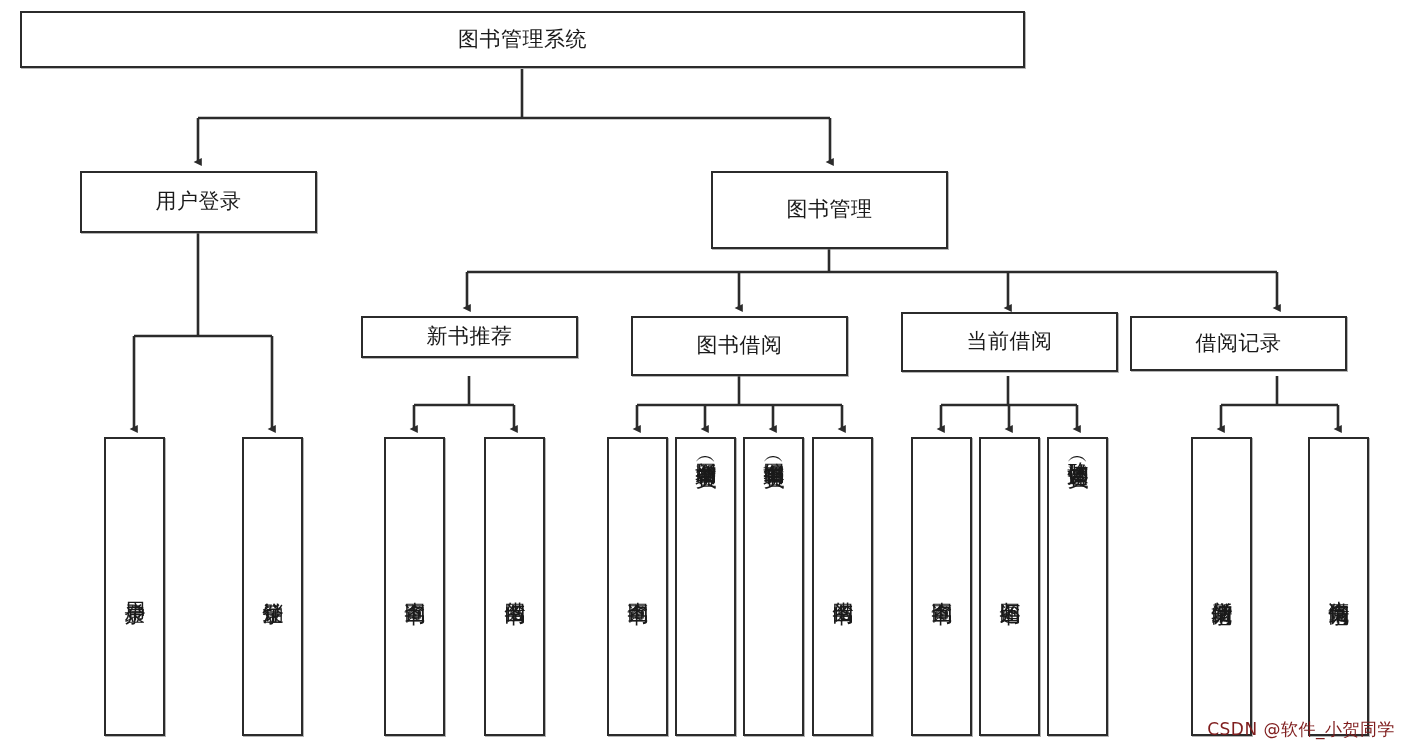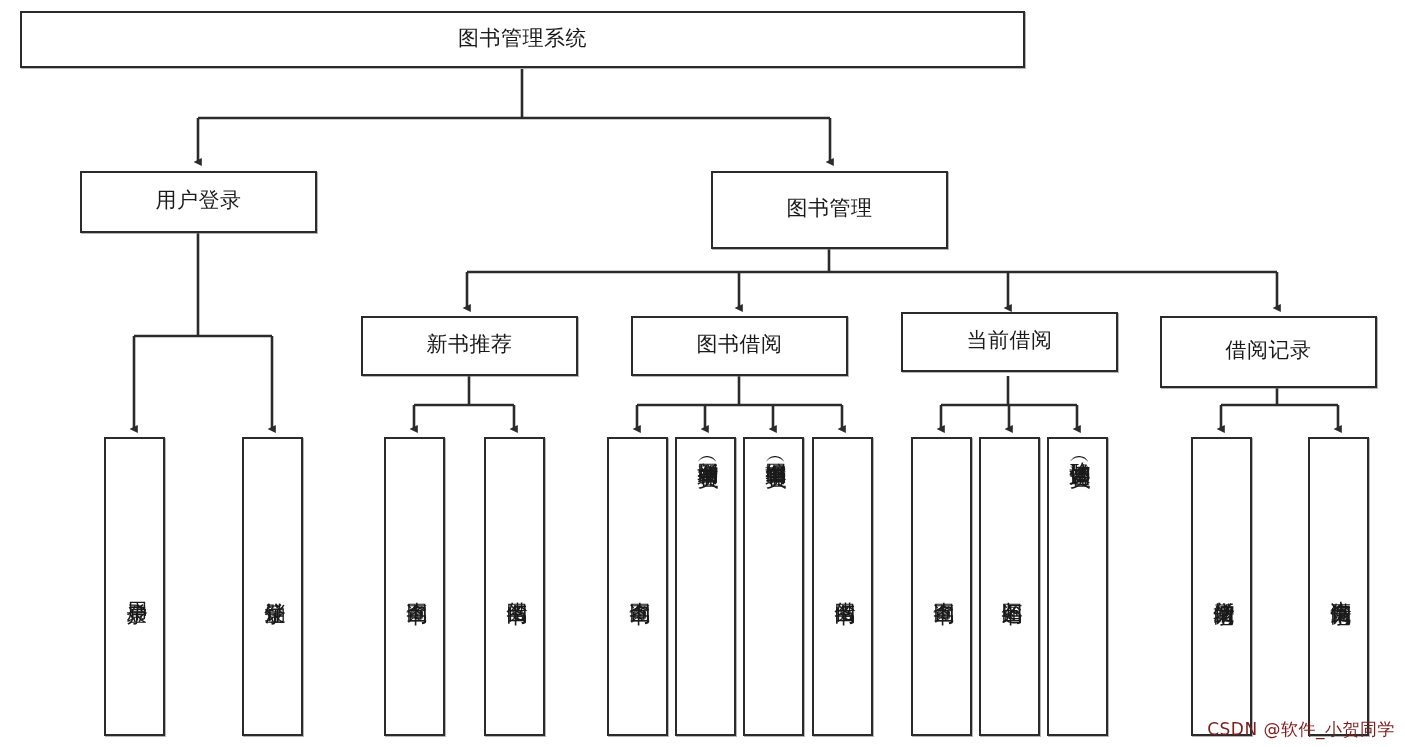--- a/index.html
+++ b/index.html
@@ -35,21 +35,20 @@
     align-items: center;
     justify-content: center;
     color: #1a1a1a;
     box-shadow: 1px 1px 0 rgba(120,120,120,0.55);
   }
   .node .label {
     display: block;
     text-align: left;
     line-height: 1.12;
     letter-spacing: 0.5px;
-    font-family: Liberation Mono, monospace;
   }
   .node.h .label {
     font-size: 21px;
   }
   .node.root .label {
     font-size: 21px;
   }
   .node.v {
     align-items: flex-start;
     padding-top: 6px;
@@ -137,30 +136,30 @@
     <span class="label">图书管理系统</span>
   </div>
 
   <div class="node h" style="left:80px; top:171px; width:237px; height:62px;">
     <span class="label">用户登录</span>
   </div>
   <div class="node h" style="left:711px; top:171px; width:237px; height:78px;">
     <span class="label">图书管理</span>
   </div>
 
-  <div class="node h" style="left:361px; top:316px; width:217px; height:60px;">
+  <div class="node h" style="left:361px; top:316px; width:217px; height:42px;">
     <span class="label">新书推荐</span>
   </div>
   <div class="node h" style="left:631px; top:316px; width:217px; height:60px;">
     <span class="label">图书借阅</span>
   </div>
   <div class="node h" style="left:901px; top:312px; width:217px; height:60px;">
     <span class="label">当前借阅</span>
   </div>
-  <div class="node h" style="left:1160px; top:316px; width:217px; height:72px;">
+  <div class="node h" style="left:1130px; top:316px; width:217px; height:55px;">
     <span class="label">借阅记录</span>
   </div>
 
   <div class="node v mid" style="left:104px; top:437px; width:61px; height:299px;">
     <span class="label">用户登录</span>
   </div>
   <div class="node v mid" style="left:242px; top:437px; width:61px; height:299px;">
     <span class="label">注销登录</span>
   </div>
 

